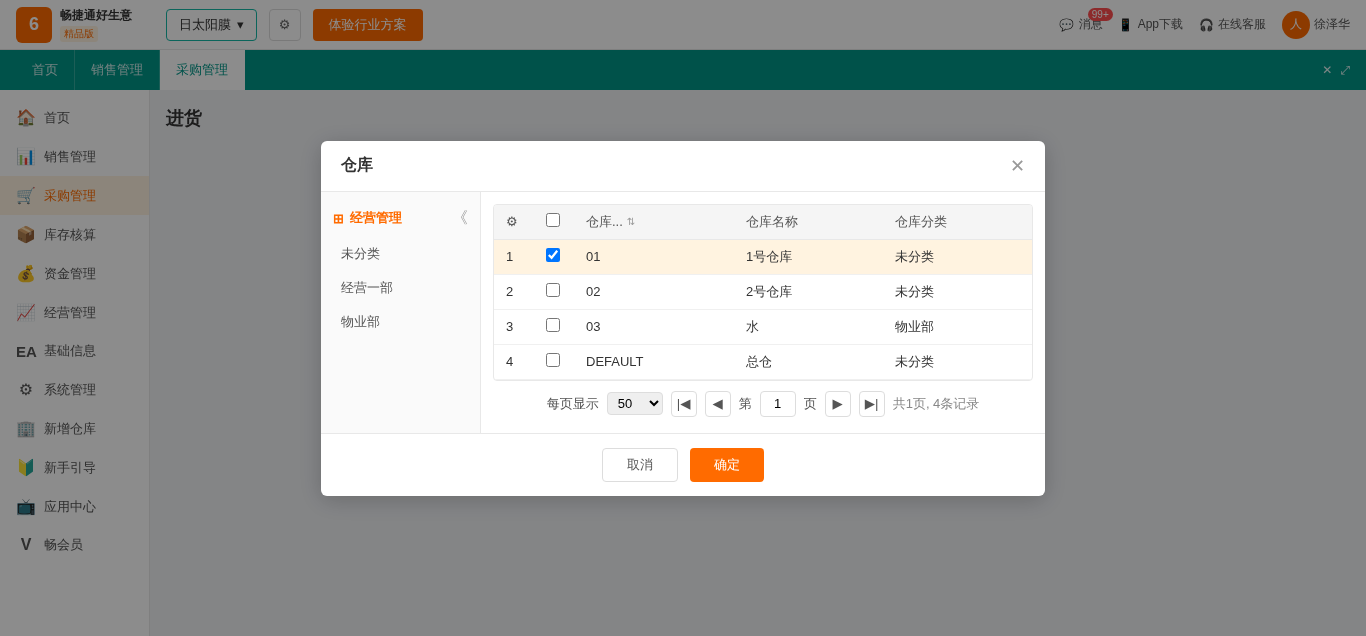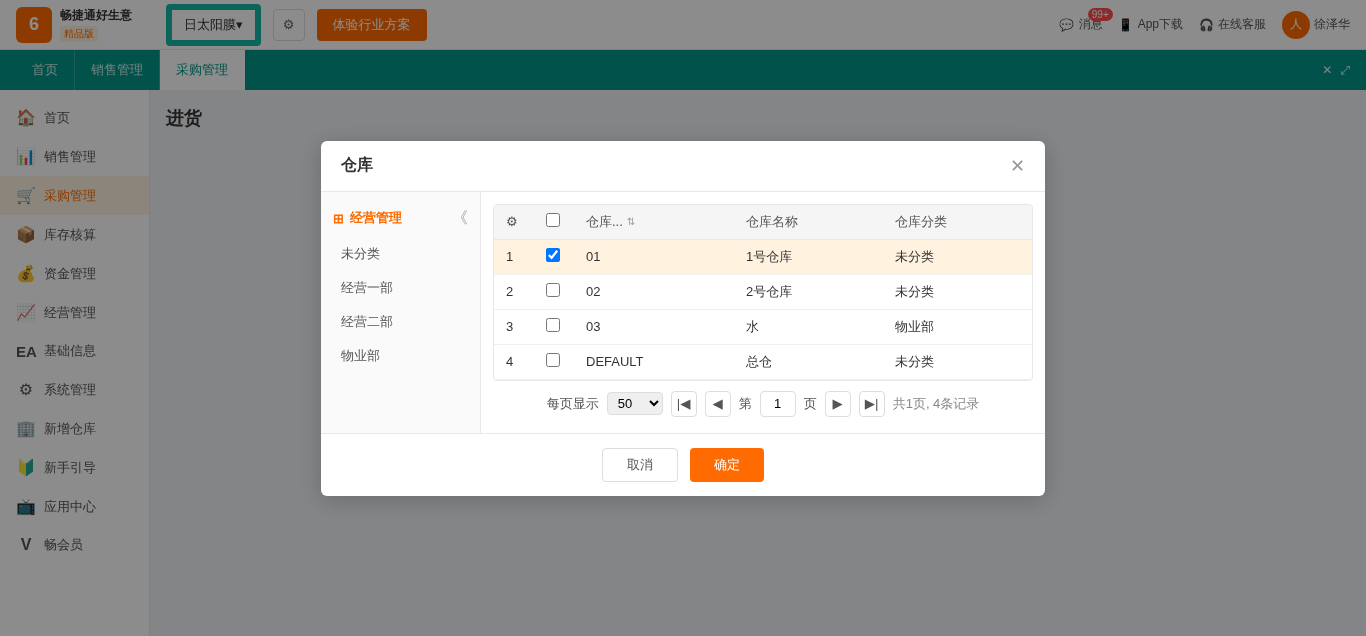--- a/index.html
+++ b/index.html
@@ -33,22 +33,23 @@
       color: white;
       font-weight: bold;
       font-size: 18px;
     }
     .logo-sub { font-size: 10px; color: #ff6b00; background: #fff3e0; padding: 1px 4px; border-radius: 3px; margin-top: 2px; display: inline-block; text-align: center; }
 
     .topbar-center { flex: 1; display: flex; align-items: center; gap: 12px; }
     .store-select {
       display: flex;
       align-items: center;
+      gap: 6px;
       padding: 6px 12px;
-      border: 6px solid #14b8a6;
+      border: 1px solid #14b8a6;
       border-radius: 4px;
       cursor: pointer;
       font-size: 13px;
       color: #333;
     }
     .gear-btn {
       width: 32px; height: 32px;
       border: 1px solid #ddd;
       border-radius: 4px;
       display: flex; align-items: center; justify-content: center;
@@ -429,21 +430,20 @@
       <div class="cat-sidebar">
         <div class="cat-header">
           <div class="cat-title">
             <span style="color:#ff6b00;">⊞</span>
             <span>经营管理</span>
           </div>
           <span class="cat-collapse">《</span>
         </div>
         <div class="cat-item">未分类</div>
         <div class="cat-item">经营一部</div>
-        <div class="cat-item">经营二部</div>
         <div class="cat-item">物业部</div>
       </div>
 
       <div class="table-area">
 
 
         <div class="table-wrap">
           <table>
             <thead>
               <tr>

